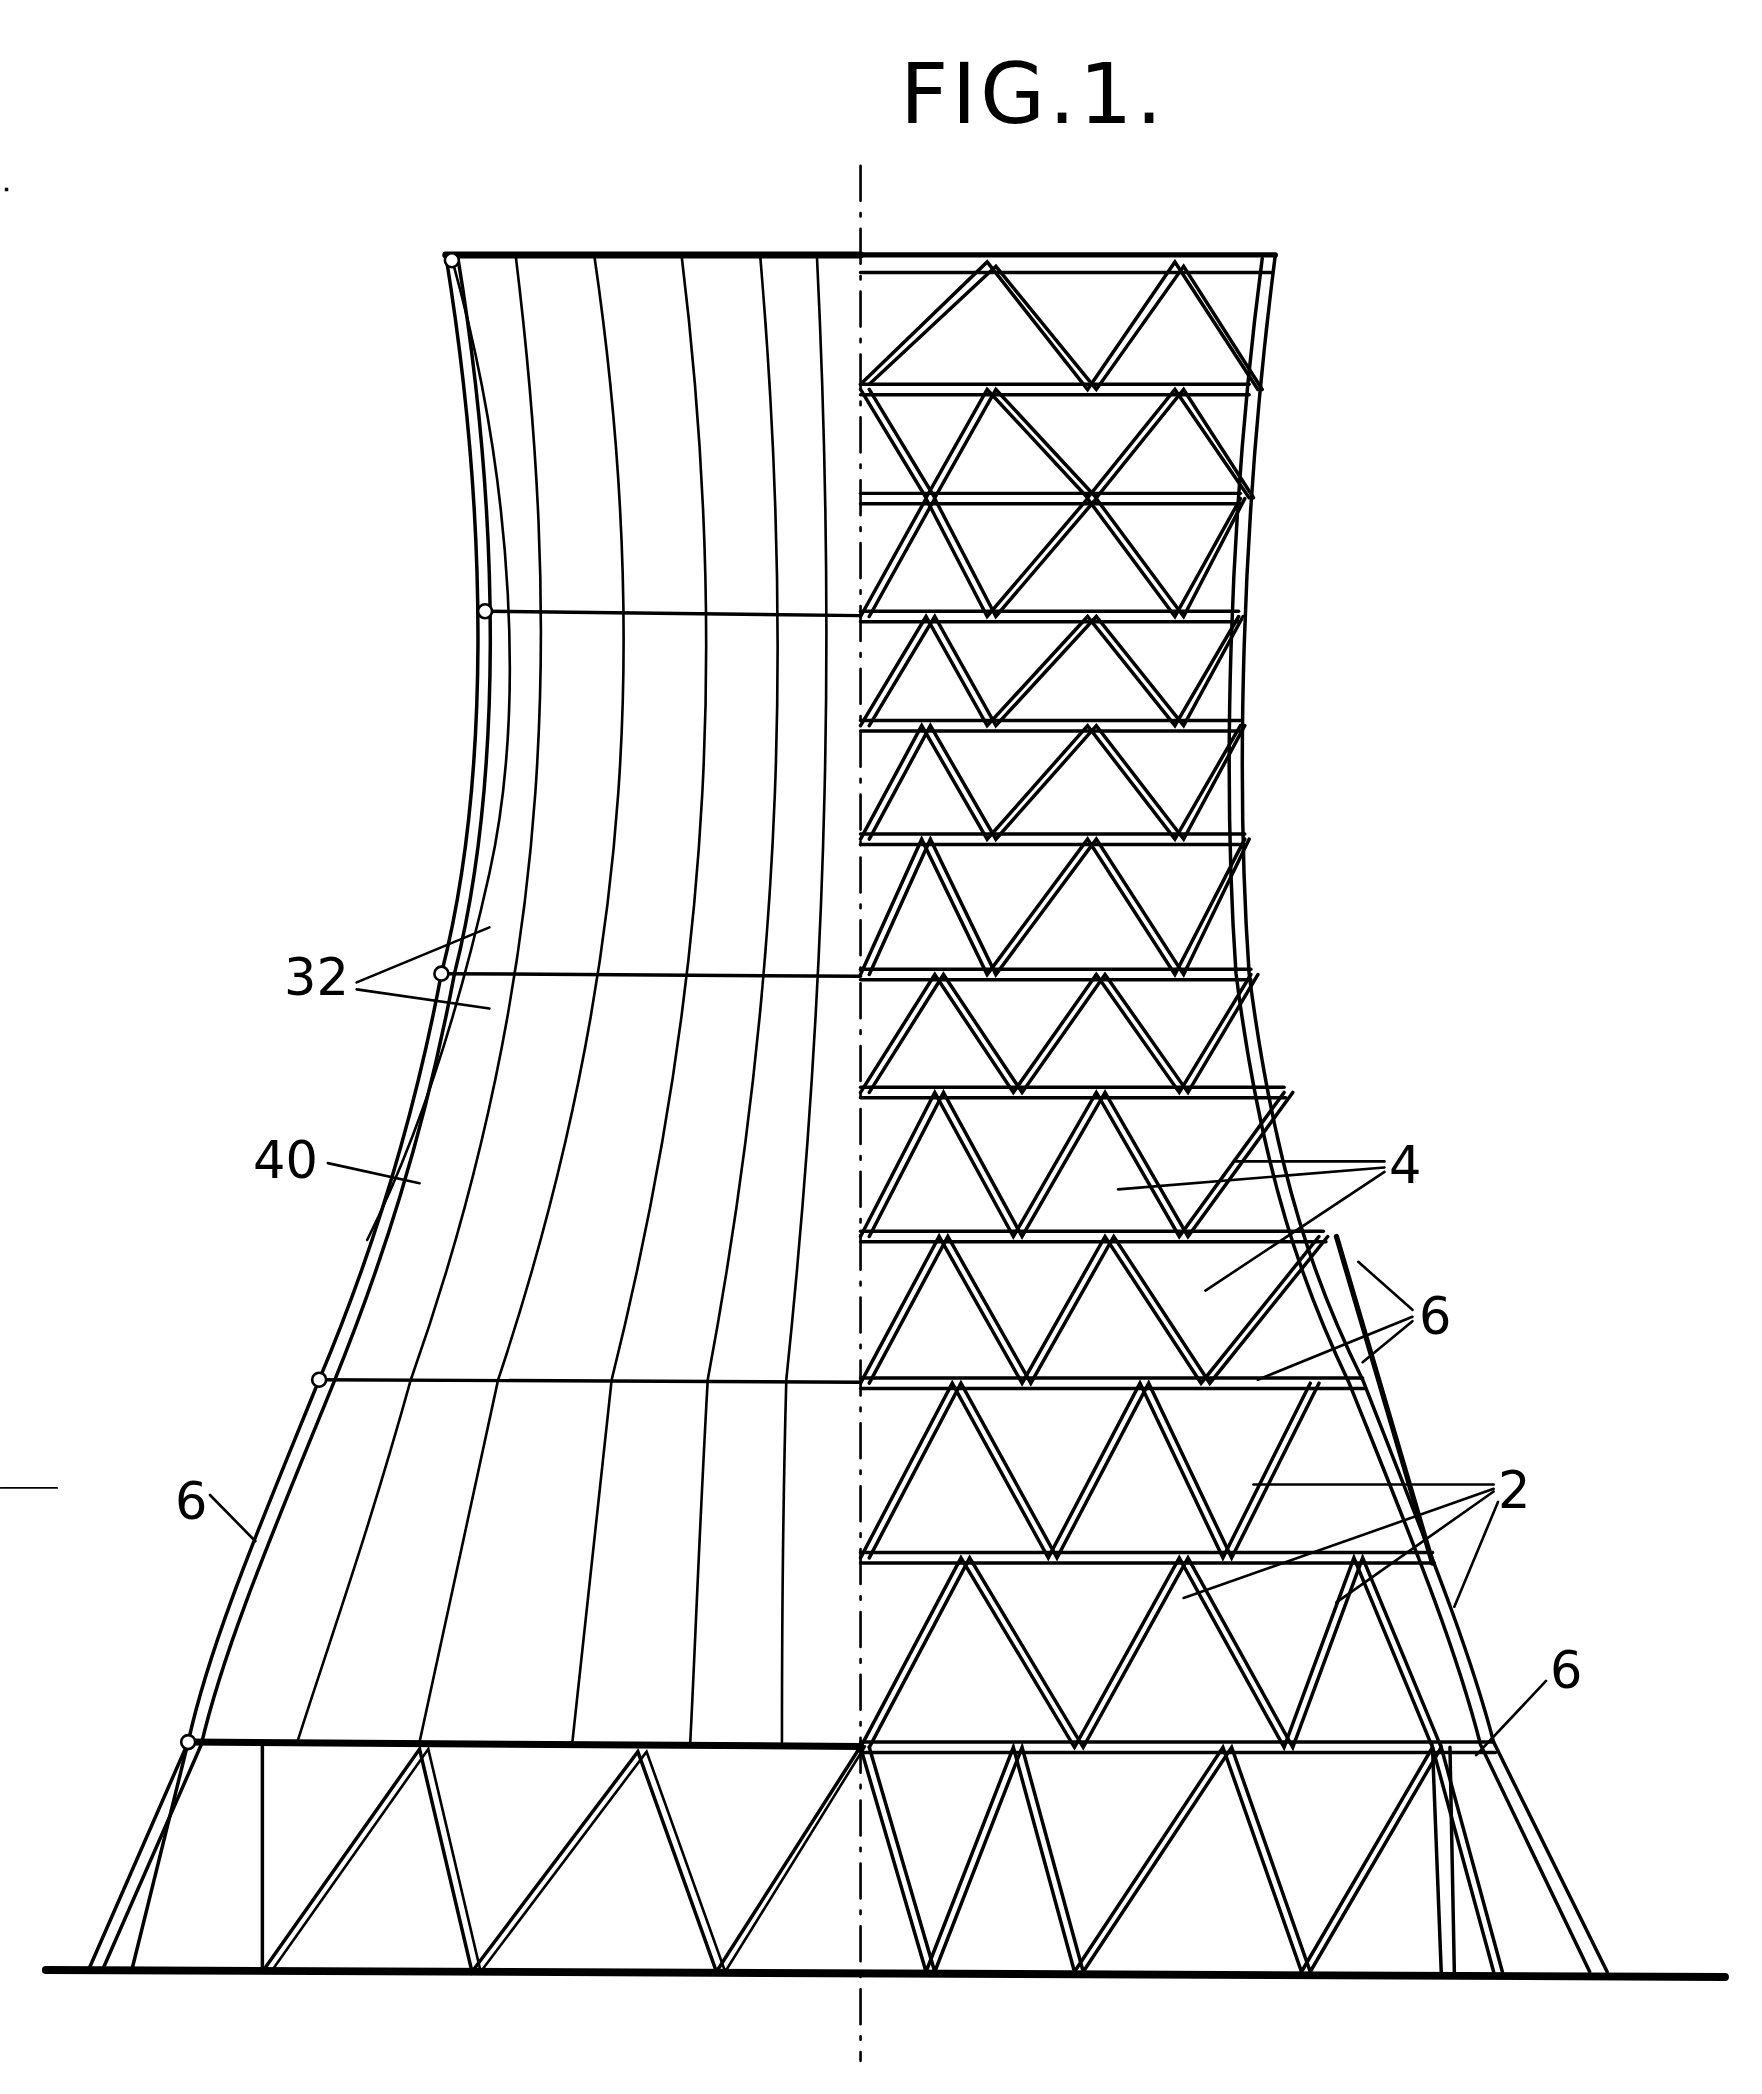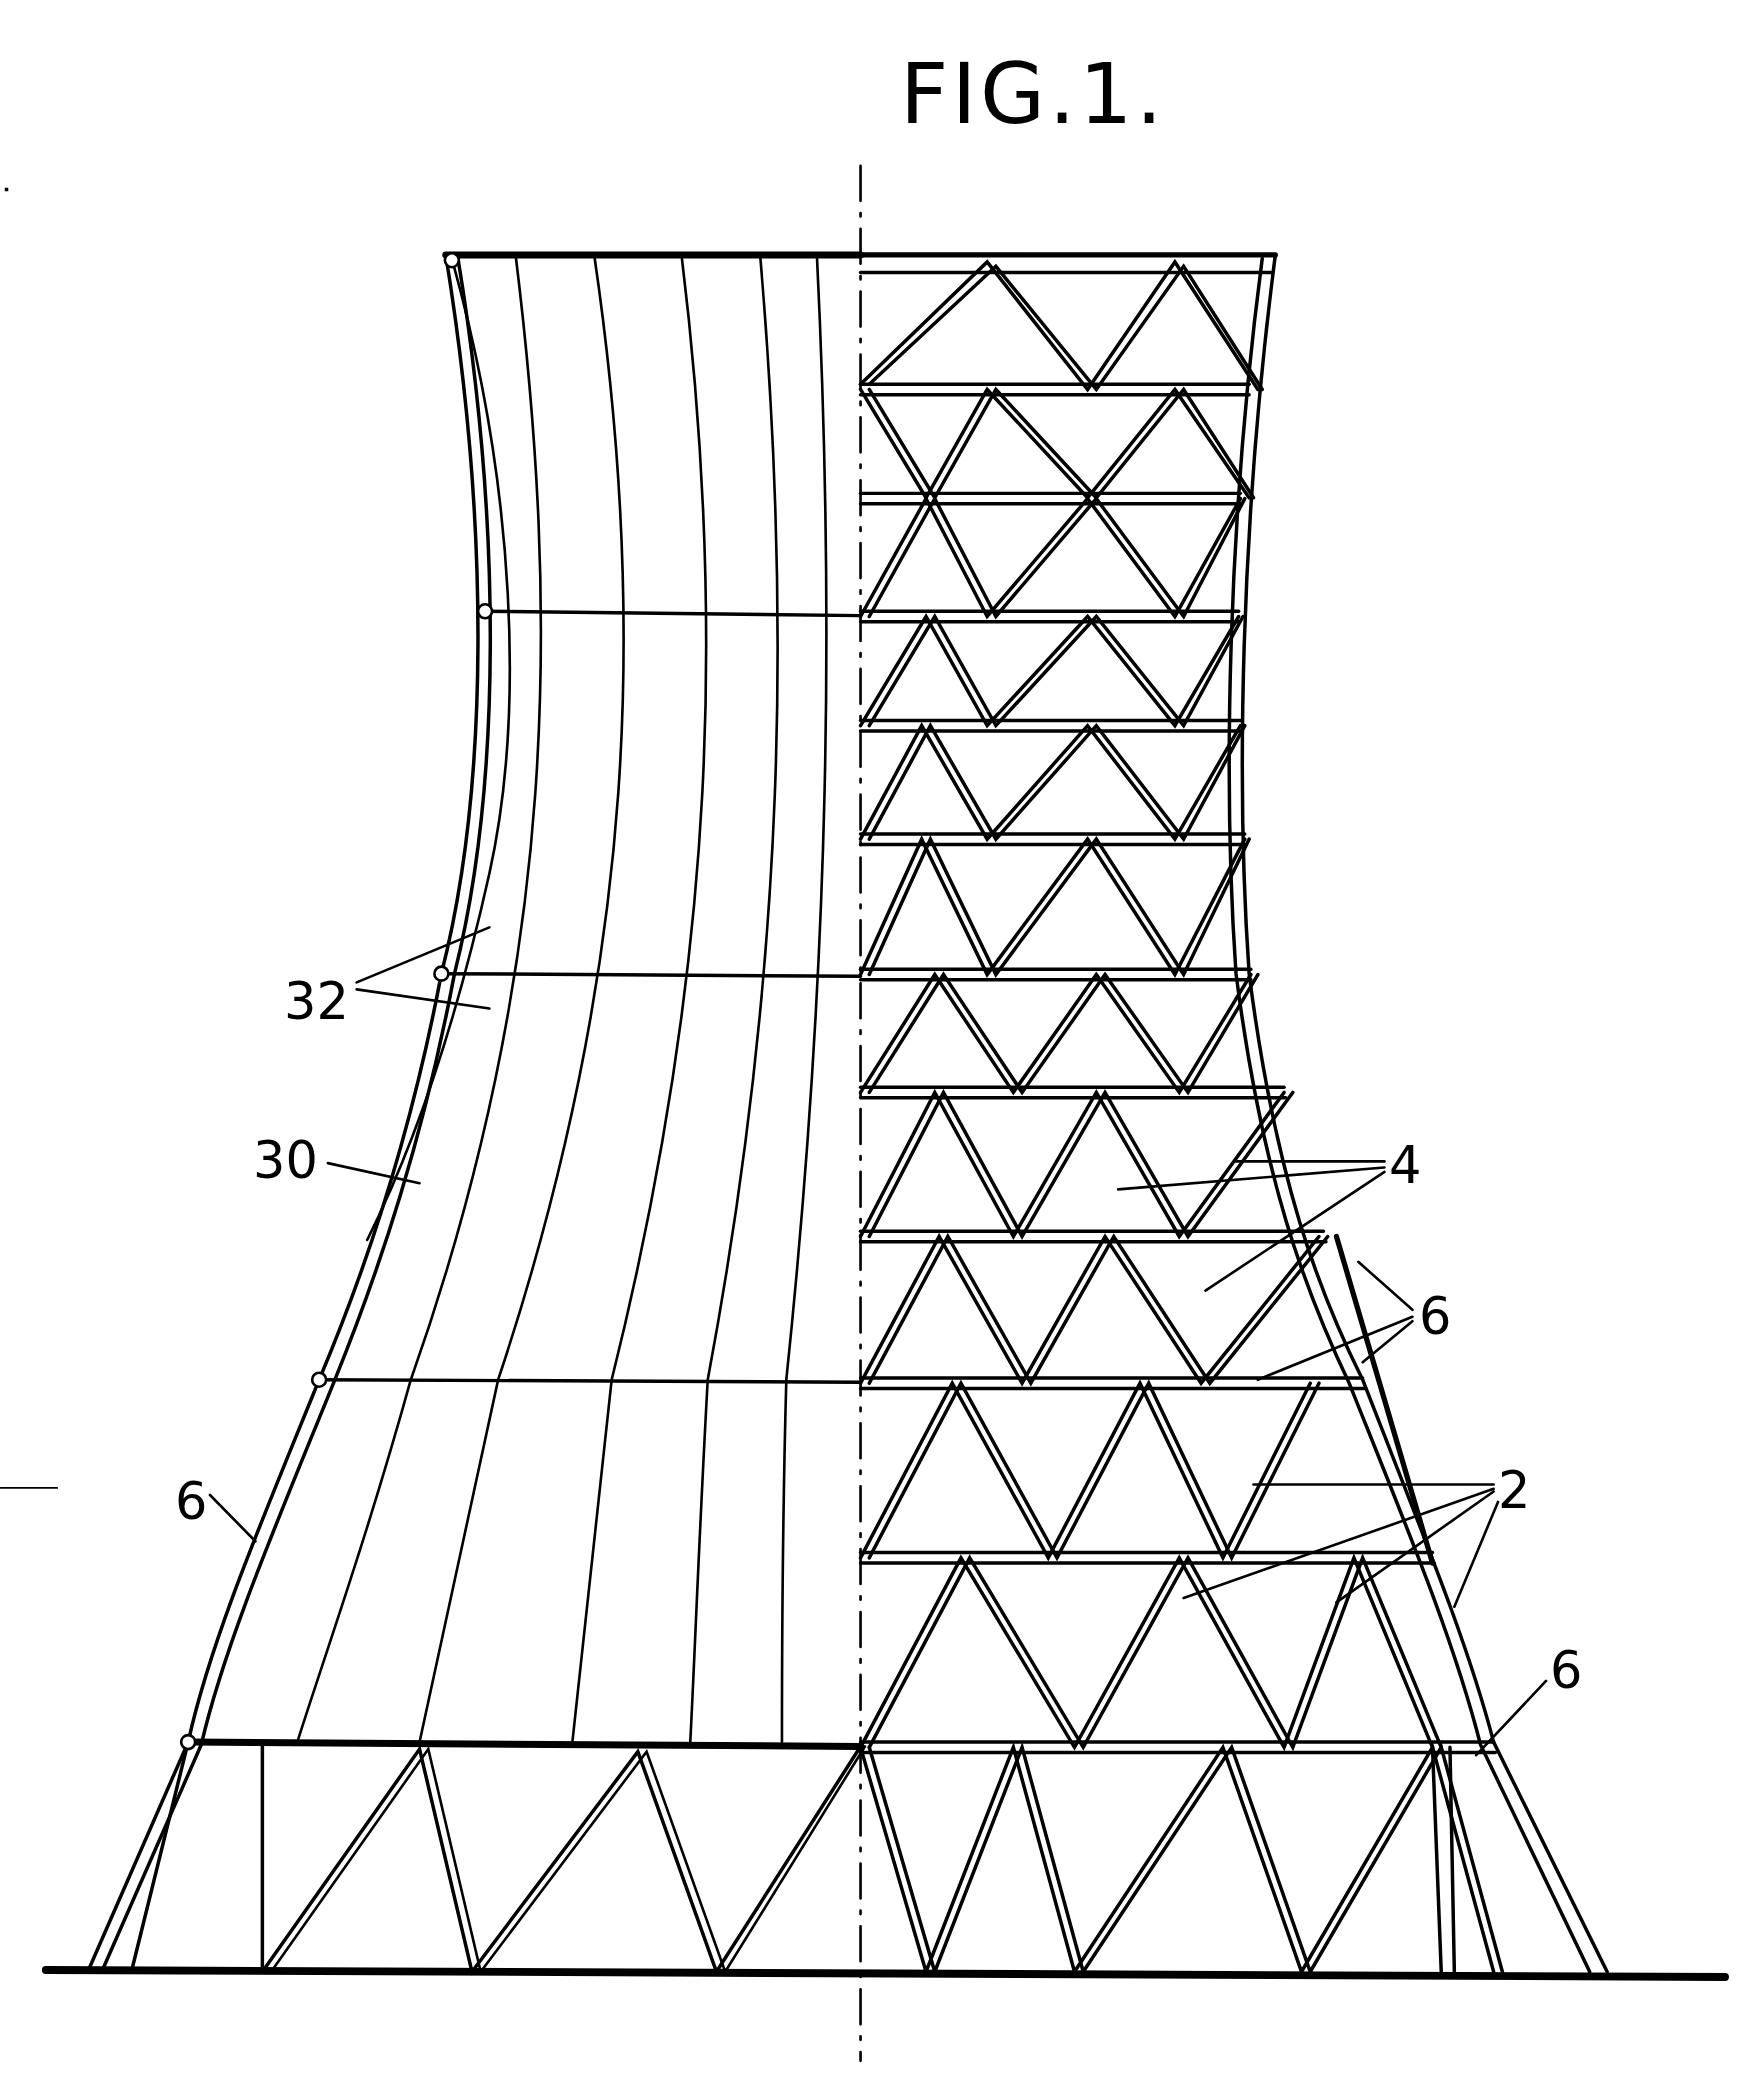--- a/index.html
+++ b/index.html
@@ -130,20 +130,20 @@
     <line x1="1715" y1="1720" x2="1665" y2="1840"></line>
     <line x1="1770" y1="1925" x2="1690" y2="2010"></line>
   </g>
 
   <rect x="5" y="215" width="4" height="4" fill="#000"></rect>
   <line x1="0" y1="1704" x2="65" y2="1704" stroke-width="2"></line>
 </svg>
 
 <div class="title">FIG.1.</div>
 
-<div class="ref" style="left:284px;top:976px;text-align:right;">32</div>
-<div class="ref" style="left:253px;top:1135px;">30</div>
+<div class="ref" style="left:284px;top:952px;text-align:right;">32</div>
+<div class="ref" style="left:253px;top:1135px;">40</div>
 <div class="ref" style="left:175px;top:1476px;">6</div>
 <div class="ref" style="left:1389px;top:1140px;">4</div>
 <div class="ref" style="left:1419px;top:1291px;">6</div>
 <div class="ref" style="left:1498px;top:1465px;">2</div>
 <div class="ref" style="left:1550px;top:1645px;">6</div>
 
 
 </body></html>

